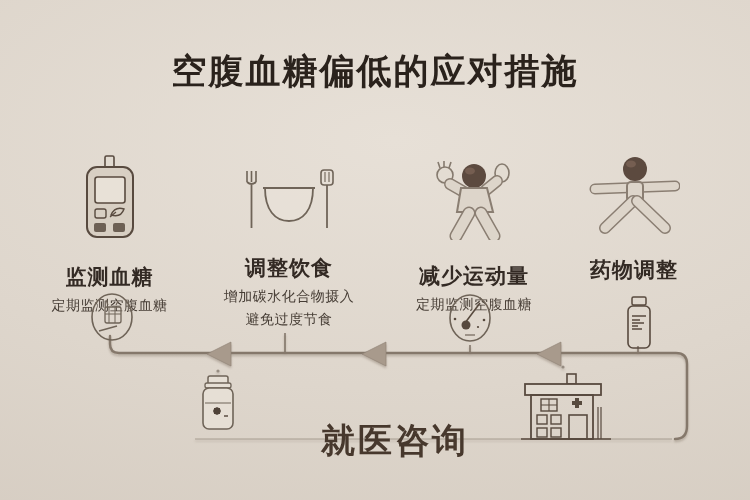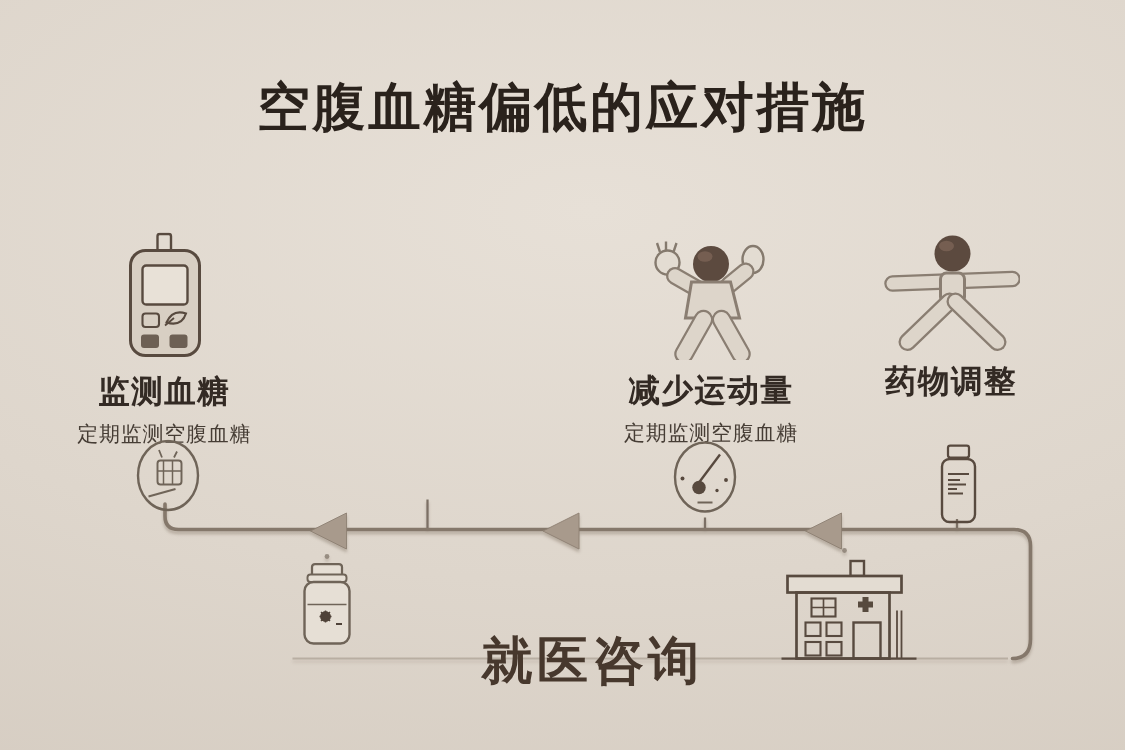--- a/index.html
+++ b/index.html
@@ -9,21 +9,21 @@
     font-family:"Liberation Sans","DejaVu Sans",sans-serif;
     padding-left:38px;
   }
   .title{
     position:absolute;left:0;top:48px;width:750px;text-align:center;
     font-family:"Liberation Serif","DejaVu Serif",serif;
     font-size:35px;font-weight:700;color:#2a221c;letter-spacing:2px;margin:0;
   }
   .col{position:absolute;text-align:center;}
   .col .icon{display:block;margin:0 auto;}
-  .col .heading{font-size:21px;font-weight:700;color:#332a24;letter-spacing:1px;margin-top:6px;}
+  .col .heading{font-size:21px;font-weight:700;color:#332a24;letter-spacing:1px;margin-top:22px;}
   .col .sub{font-size:14px;color:#463d35;letter-spacing:.5px;margin-top:5px;line-height:18px;}
   #col1{left:27px;top:155px;width:165px;}
   #col2{left:203px;top:168px;width:172px;}
   #col3{left:388px;top:160px;width:172px;}
   #col4{left:548px;top:156px;width:172px;}
   .badge{position:absolute;}
   #badge-monitor{left:89px;top:293px;}
   #badge-gauge{left:447px;top:293px;}
   #badge-bottle{left:623px;top:296px;}
   #flow{position:absolute;left:0;top:0;pointer-events:none;
@@ -69,20 +69,34 @@
       <rect x="16" y="54" width="11" height="9" rx="2" fill="none" stroke="#584a3f" stroke-width="1.4"></rect>
       <path d="M32,60 q4,-9 13,-6 q-3,9 -13,6 z" fill="none" stroke="#584a3f" stroke-width="1.4"></path>
       <path d="M31,62 l6,-5" stroke="#584a3f" stroke-width="1.2"></path>
       <rect x="15" y="68" width="12" height="9" rx="2" fill="#6d6054"></rect>
       <rect x="34" y="68" width="12" height="9" rx="2" fill="#6d6054"></rect>
     </svg>
     <div class="heading">监测血糖</div>
     <div class="sub">定期监测空腹血糖</div>
   </div>
 
+  <div class="col" id="col2">
+    <svg class="icon" width="96" height="64" viewBox="0 0 96 64">
+      <path d="M6,3 V14 M10.5,3 V14 M15,3 V14" stroke="#6f6458" stroke-width="1.6" fill="none"></path>
+      <path d="M6,14 Q10.5,18 15,14 M10.5,16 V60" stroke="#6f6458" stroke-width="1.8" fill="none"></path>
+      <path d="M22,20 H74" stroke="#6f6458" stroke-width="1.8"></path>
+      <path d="M24,20 C24,42 34,53 48,53 C62,53 72,42 72,20 Z" fill="rgba(236,229,219,0.45)" stroke="#6f6458" stroke-width="1.8"></path>
+      <rect x="80" y="2" width="12" height="15" rx="3" fill="none" stroke="#6f6458" stroke-width="1.6"></rect>
+      <path d="M84,4 V14 M88,4 V14" stroke="#6f6458" stroke-width="1.1"></path>
+      <path d="M86,17 V60" stroke="#6f6458" stroke-width="1.8"></path>
+    </svg>
+    <div class="heading">调整饮食</div>
+    <div class="sub">增加碳水化合物摄入</div>
+    <div class="sub">避免过度节食</div>
+  </div>
 
   <div class="col" id="col3">
     <svg class="icon" width="86" height="80" viewBox="0 0 86 80">
       <circle cx="14" cy="15" r="8" fill="#e3dcd2" stroke="#857a6e" stroke-width="1.6"></circle>
       <path d="M9,8 L7,2 M13,7 L13,1 M18,8 L20,2" stroke="#857a6e" stroke-width="1.6"></path>
       <ellipse cx="71" cy="13" rx="7" ry="9" fill="#e3dcd2" stroke="#857a6e" stroke-width="1.6"></ellipse>
       <path d="M19,24 L33,32" stroke="#8a7e72" stroke-width="12" stroke-linecap="round"></path>
       <path d="M19,24 L33,32" stroke="#ddd5ca" stroke-width="9" stroke-linecap="round"></path>
       <path d="M66,21 L55,30" stroke="#8a7e72" stroke-width="12" stroke-linecap="round"></path>
       <path d="M66,21 L55,30" stroke="#ddd5ca" stroke-width="9" stroke-linecap="round"></path>

